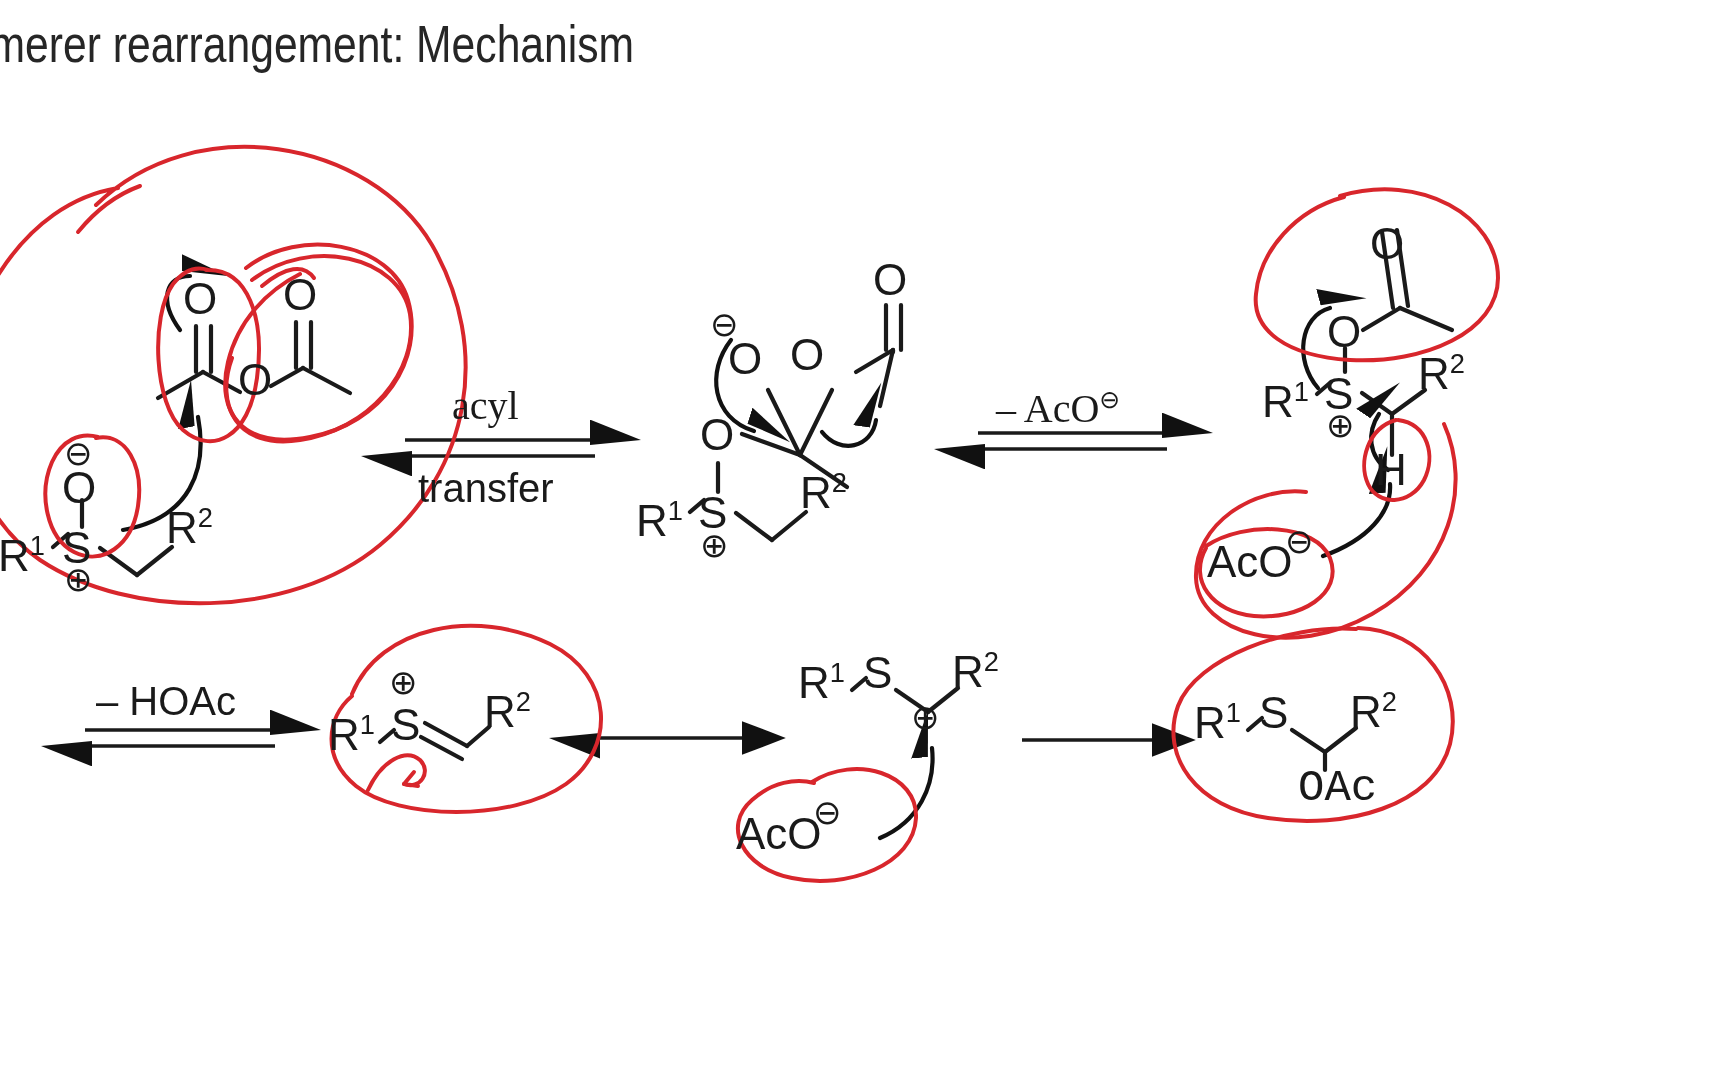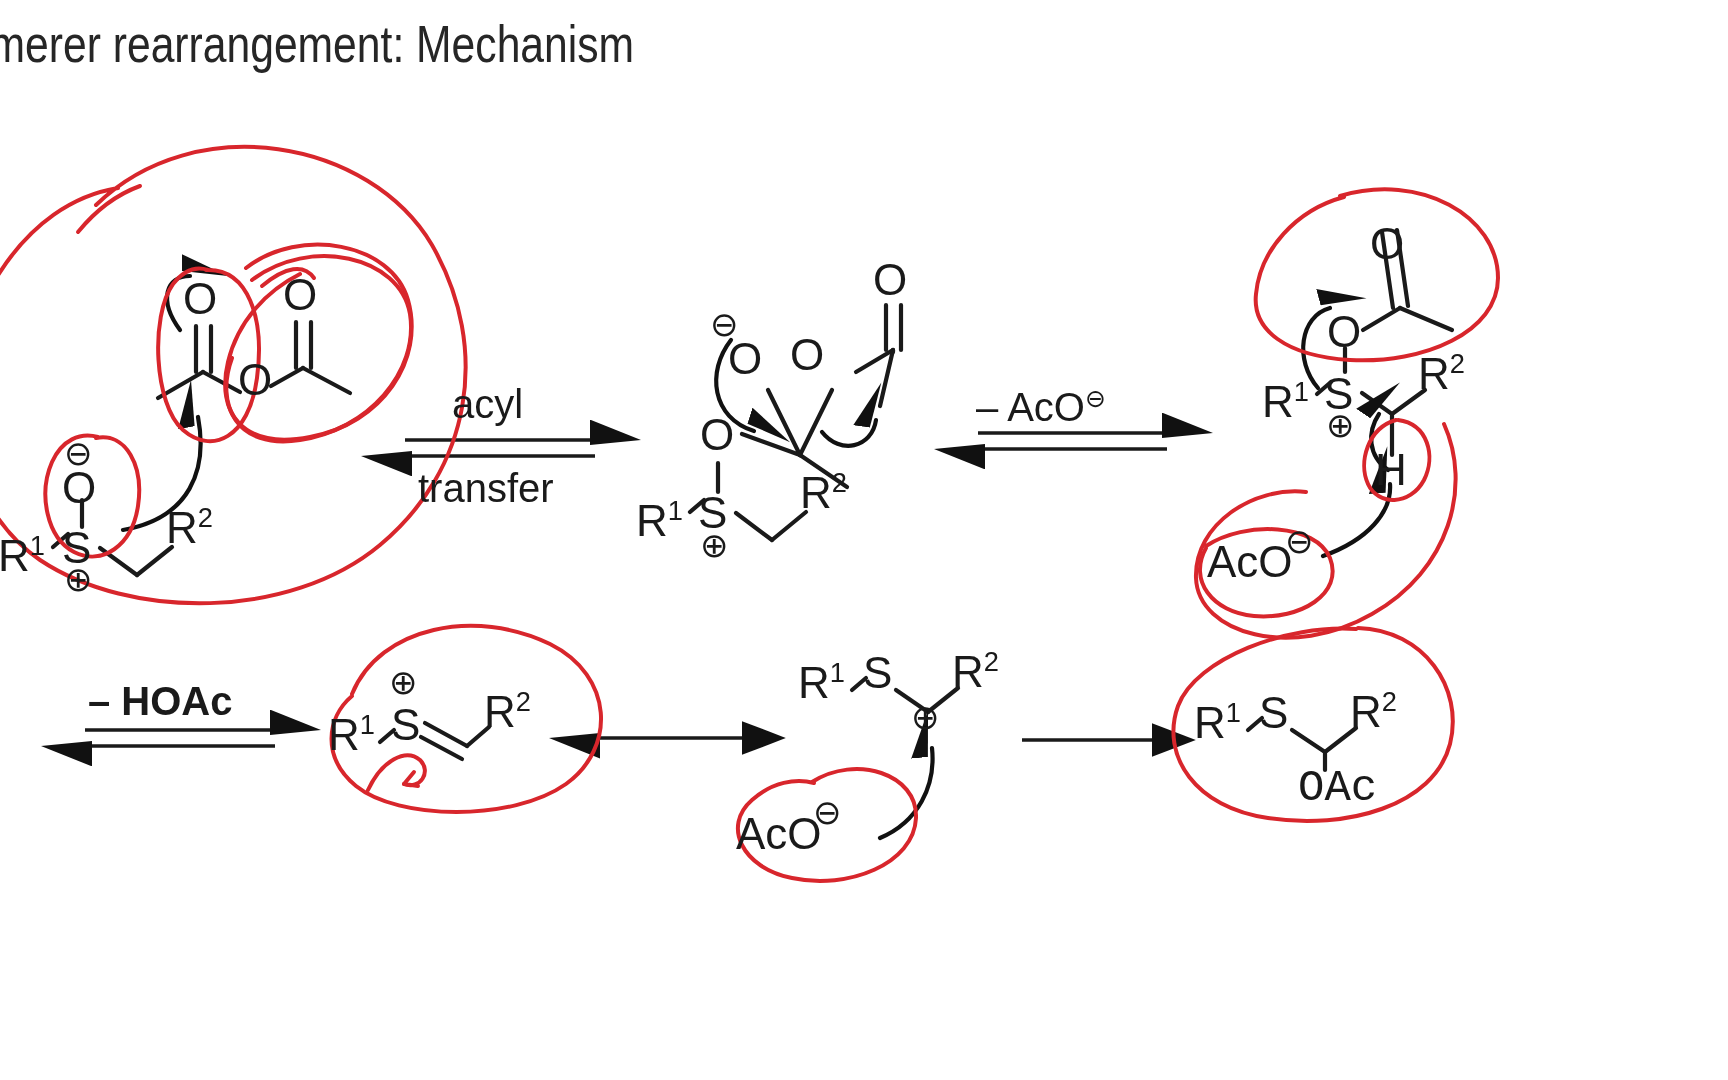--- a/index.html
+++ b/index.html
@@ -239,47 +239,47 @@
 <div class="charge" style="left:64px; top:436px;">⊖</div>
 <div class="atom" style="left:62px;  top:526px;">S</div>
 <div class="charge" style="left:64px; top:562px;">⊕</div>
 <div class="atom" style="left:-2px;  top:534px;"><span>R</span><span class="sup">1</span></div>
 <div class="atom" style="left:166px; top:506px;"><span>R</span><span class="sup">2</span></div>
 
 <div class="atom" style="left:183px; top:277px;">O</div>
 <div class="atom" style="left:283px; top:273px;">O</div>
 <div class="atom" style="left:238px; top:358px;">O</div>
 
-<div class="rxlabel" style="left:452px; top:382px;">acyl</div>
+<div class="rxlabel" style="left:452px; top:382px;font-family:Liberation Serif, serif;">acyl</div>
 <div class="rxlabel" style="left:418px; top:466px;">transfer</div>
 
 <div class="atom" style="left:728px; top:337px;">O</div>
 <div class="charge" style="left:710px; top:307px;">⊖</div>
 <div class="atom" style="left:790px; top:333px;">O</div>
 <div class="atom" style="left:873px; top:258px;">O</div>
 <div class="atom" style="left:700px; top:413px;">O</div>
 <div class="atom" style="left:698px; top:491px;">S</div>
 <div class="charge" style="left:700px;top:528px;">⊕</div>
 <div class="atom" style="left:636px; top:499px;"><span>R</span><span class="sup">1</span></div>
 <div class="atom" style="left:800px; top:471px;"><span>R</span><span class="sup">2</span></div>
 
-<div class="rxlabel" style="left:976px; top:385px;"><span>– AcO</span><span class="sup">⊖</span></div>
+<div class="rxlabel" style="left:996px; top:385px;font-family:Liberation Serif, serif;"><span>– AcO</span><span class="sup">⊖</span></div>
 
 <div class="atom" style="left:1370px; top:222px;">O</div>
 <div class="atom" style="left:1327px; top:310px;">O</div>
 <div class="atom" style="left:1324px; top:372px;">S</div>
 <div class="charge" style="left:1326px;top:408px;">⊕</div>
 <div class="atom" style="left:1262px; top:380px;"><span>R</span><span class="sup">1</span></div>
 <div class="atom" style="left:1418px; top:352px;"><span>R</span><span class="sup">2</span></div>
 <div class="atom" style="left:1375px; top:448px;">H</div>
 
 <div class="atom" style="left:1207px; top:540px;">AcO</div>
 <div class="charge" style="left:1285px;top:524px;">⊖</div>
 
-<div class="rxlabel" style="left:88px; top:679px;font-weight:bold;">– HOAc</div>
+<div class="rxlabel" style="left:96px; top:679px;">– HOAc</div>
 
 <div class="atom" style="left:391px; top:703px;">S</div>
 <div class="charge" style="left:389px;top:665px;">⊕</div>
 <div class="atom" style="left:328px; top:713px;"><span>R</span><span class="sup">1</span></div>
 <div class="atom" style="left:484px; top:690px;"><span>R</span><span class="sup">2</span></div>
 
 <div class="atom" style="left:863px; top:651px;">S</div>
 <div class="atom" style="left:798px; top:661px;"><span>R</span><span class="sup">1</span></div>
 <div class="atom" style="left:952px; top:650px;"><span>R</span><span class="sup">2</span></div>
 <div class="charge" style="left:911px;top:700px;">⊕</div>

